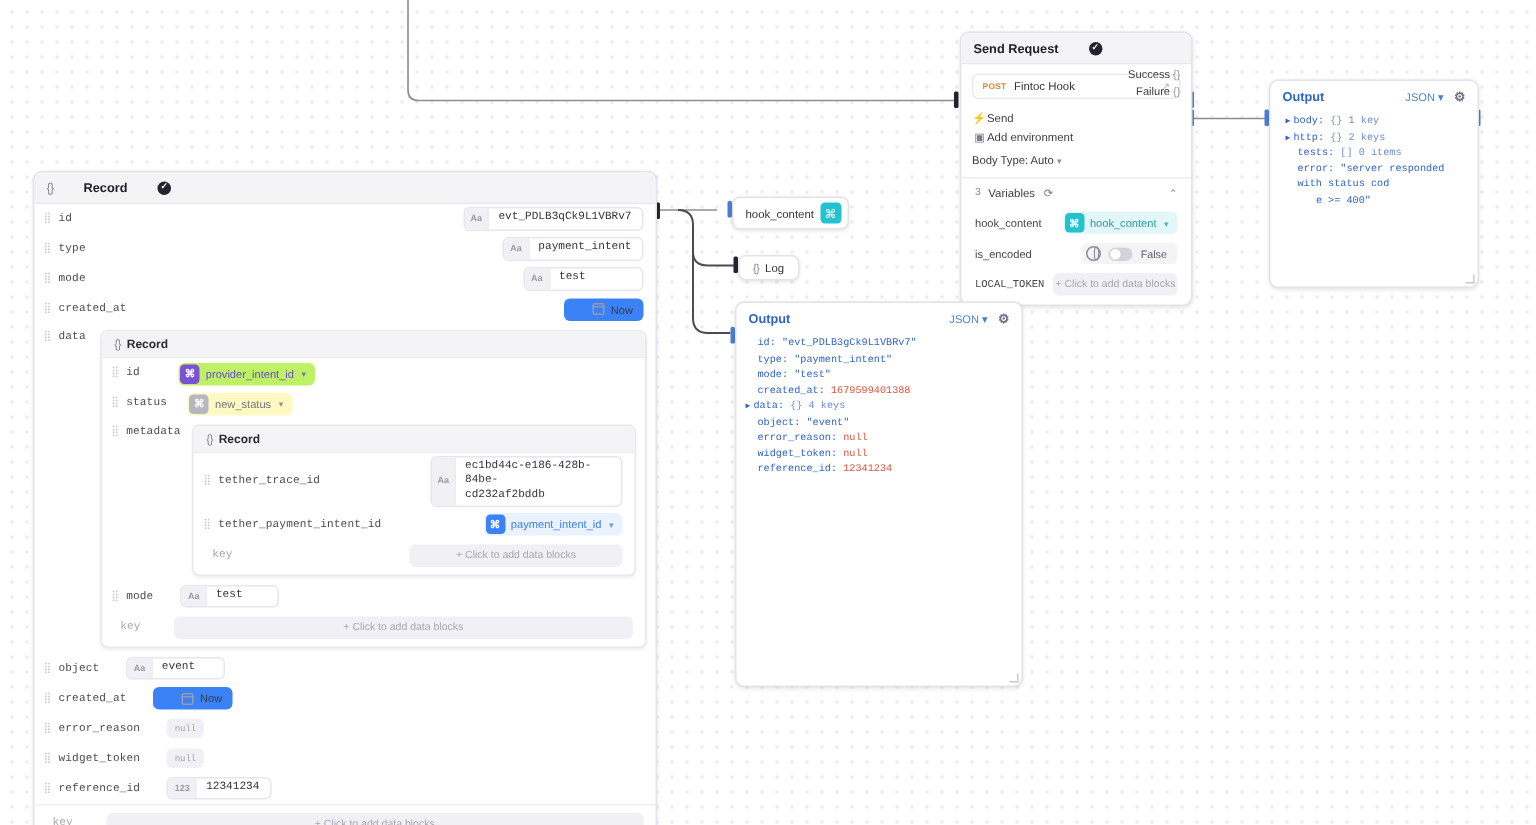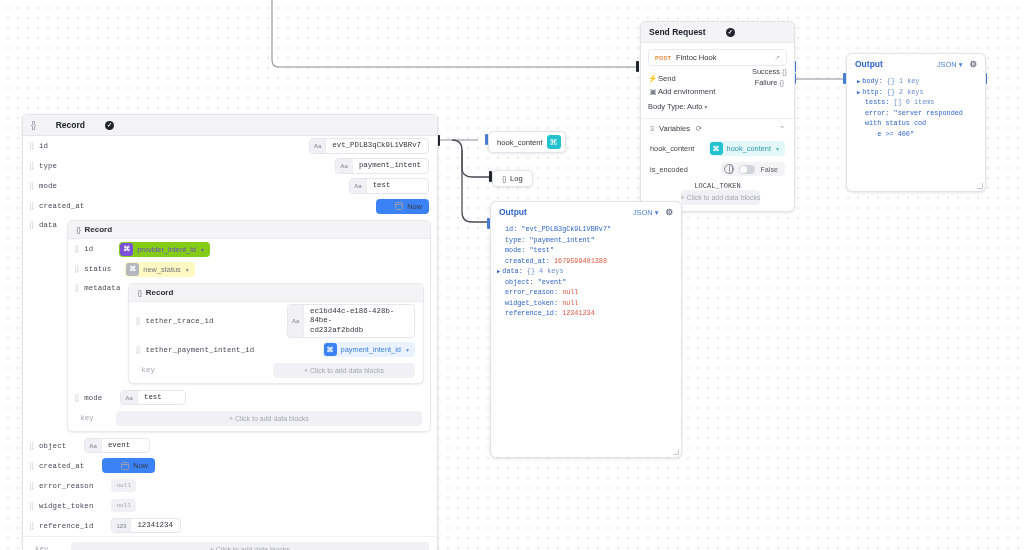--- a/index.html
+++ b/index.html
@@ -94,21 +94,21 @@
   .chip {
     display: inline-flex; align-items: center; gap: 4px;
     border-radius: 4px; padding: 1px 6px 1px 1px; font-size: 7.4px;
   }
   .chip .chip-ico {
     width: 13px; height: 13px; border-radius: 3px;
     display: flex; align-items: center; justify-content: center;
     color: #fff; font-size: 7px; font-weight: bold; flex: 0 0 13px;
   }
   .chip .caret { font-size: 6px; opacity: .75; margin-left: 1px; }
-  .chip-purple { background: #84cc16; color: #6d49c7; }
+  .chip-purple { background: #bef264; color: #6d49c7; }
   .chip-purple .chip-ico { background: #7b51d8; }
   .chip-gray { background: #fef9c3; color: #73737f; }
   .chip-gray .chip-ico { background: #b6b6c1; }
   .chip-teal { background: #e4f7f8; color: #2a9aa6; }
   .chip-teal .chip-ico { background: #23c2cf; }
   .chip-blue { background: #e9f2fe; color: #3b7edb; }
   .chip-blue .chip-ico { background: #3b82f6; }
 
   .addblocks {
     flex: 1; text-align: center; background: #f1f1f5; border-radius: 4px;
@@ -133,21 +133,21 @@
     display: flex; align-items: center; gap: 5px;
     border: 1px solid #e9e9f0; border-radius: 4px; padding: 3px 6px;
     background: #fff; margin-bottom: 6px;
   }
   .method { color: #e3853b; font-size: 5.6px; font-weight: bold; letter-spacing: .2px; }
   .url-txt { font-size: 7.6px; color: #33333e; }
   .url-ext { margin-left: auto; color: #b4b4c0; font-size: 7px; }
   .sr-line { display: flex; align-items: center; padding: 2px 0; }
   .sr-line .lbl { font-size: 7.6px; color: #3c3c48; }
   .sr-ico { width: 10px; font-size: 7.5px; color: #7c7c8a; display: inline-block; text-align: center; }
-  .port-col { position: absolute; right: 7px; top: 44px; text-align: center; }
+  .port-col { position: absolute; right: 7px; top: 22px; text-align: right; }
   .port-row { font-size: 7.4px; color: #3c3c48; padding: 1px 0; }
   .port-row .br { color: #9a9aa8; }
   .bodytype { font-size: 7.5px; color: #3c3c48; padding-top: 4px; }
   .sr-varhead {
     display: flex; align-items: center; gap: 5px;
     border-top: 1px solid #ececf3; padding: 5px 9px; font-size: 7.6px; color: #3c3c48;
   }
   .sr-varhead .num { color: #8c8c99; font-size: 7px; }
   .sr-varhead .chev { margin-left: auto; color: #8c8c99; font-size: 7px; }
   .varrow { display: flex; align-items: center; padding: 3px 9px; }
@@ -504,21 +504,21 @@
       <span class="vname">is_encoded</span>
       <span class="vval">
         <span class="toggle-wrap">
           <span class="globe"></span>
           <span class="switch"></span>
           <span class="tlbl">False</span>
         </span>
       </span>
     </div>
 
-    <div class="varrow" style="padding-bottom:6px;flex-direction:column;">
+    <div class="varrow" style="padding-bottom:6px;">
       <span class="vname" style="font-family:'Liberation Mono',monospace;font-size:7px;">LOCAL_TOKEN</span>
       <span class="vval" style="flex:1;display:flex;margin-left:4px;">
         <span class="addblocks" style="margin-left:2px;">+ Click to add data blocks</span>
       </span>
     </div>
   </div>
 
   <div class="node" style="left:846px;top:53px;width:140px;height:139px;">
     <div class="out-head">
       <span>Output</span>

